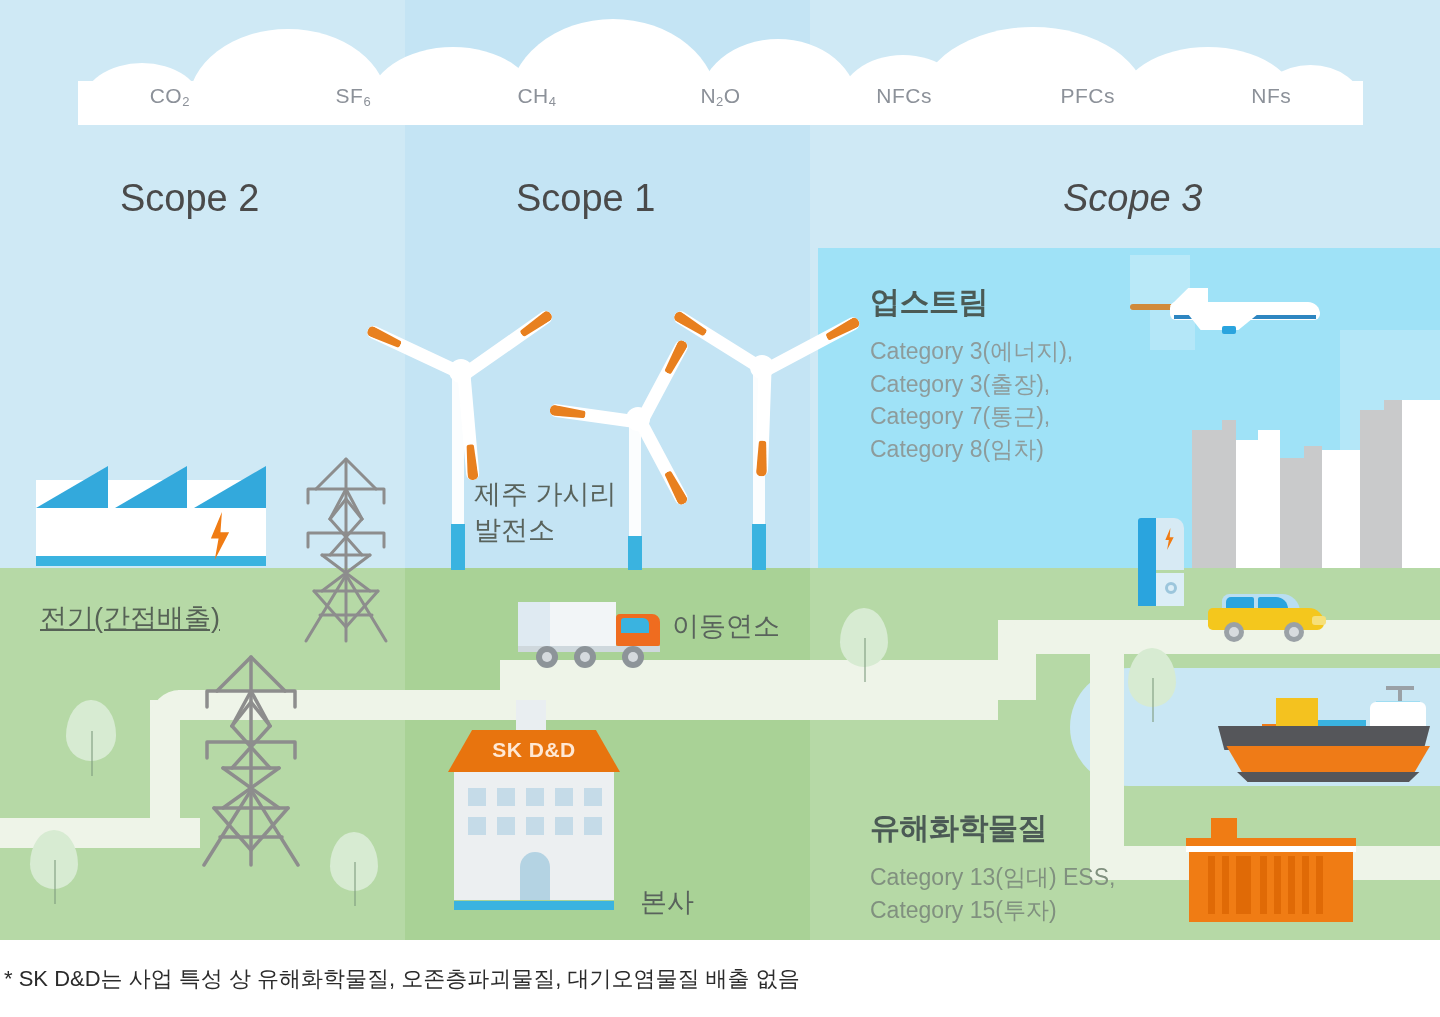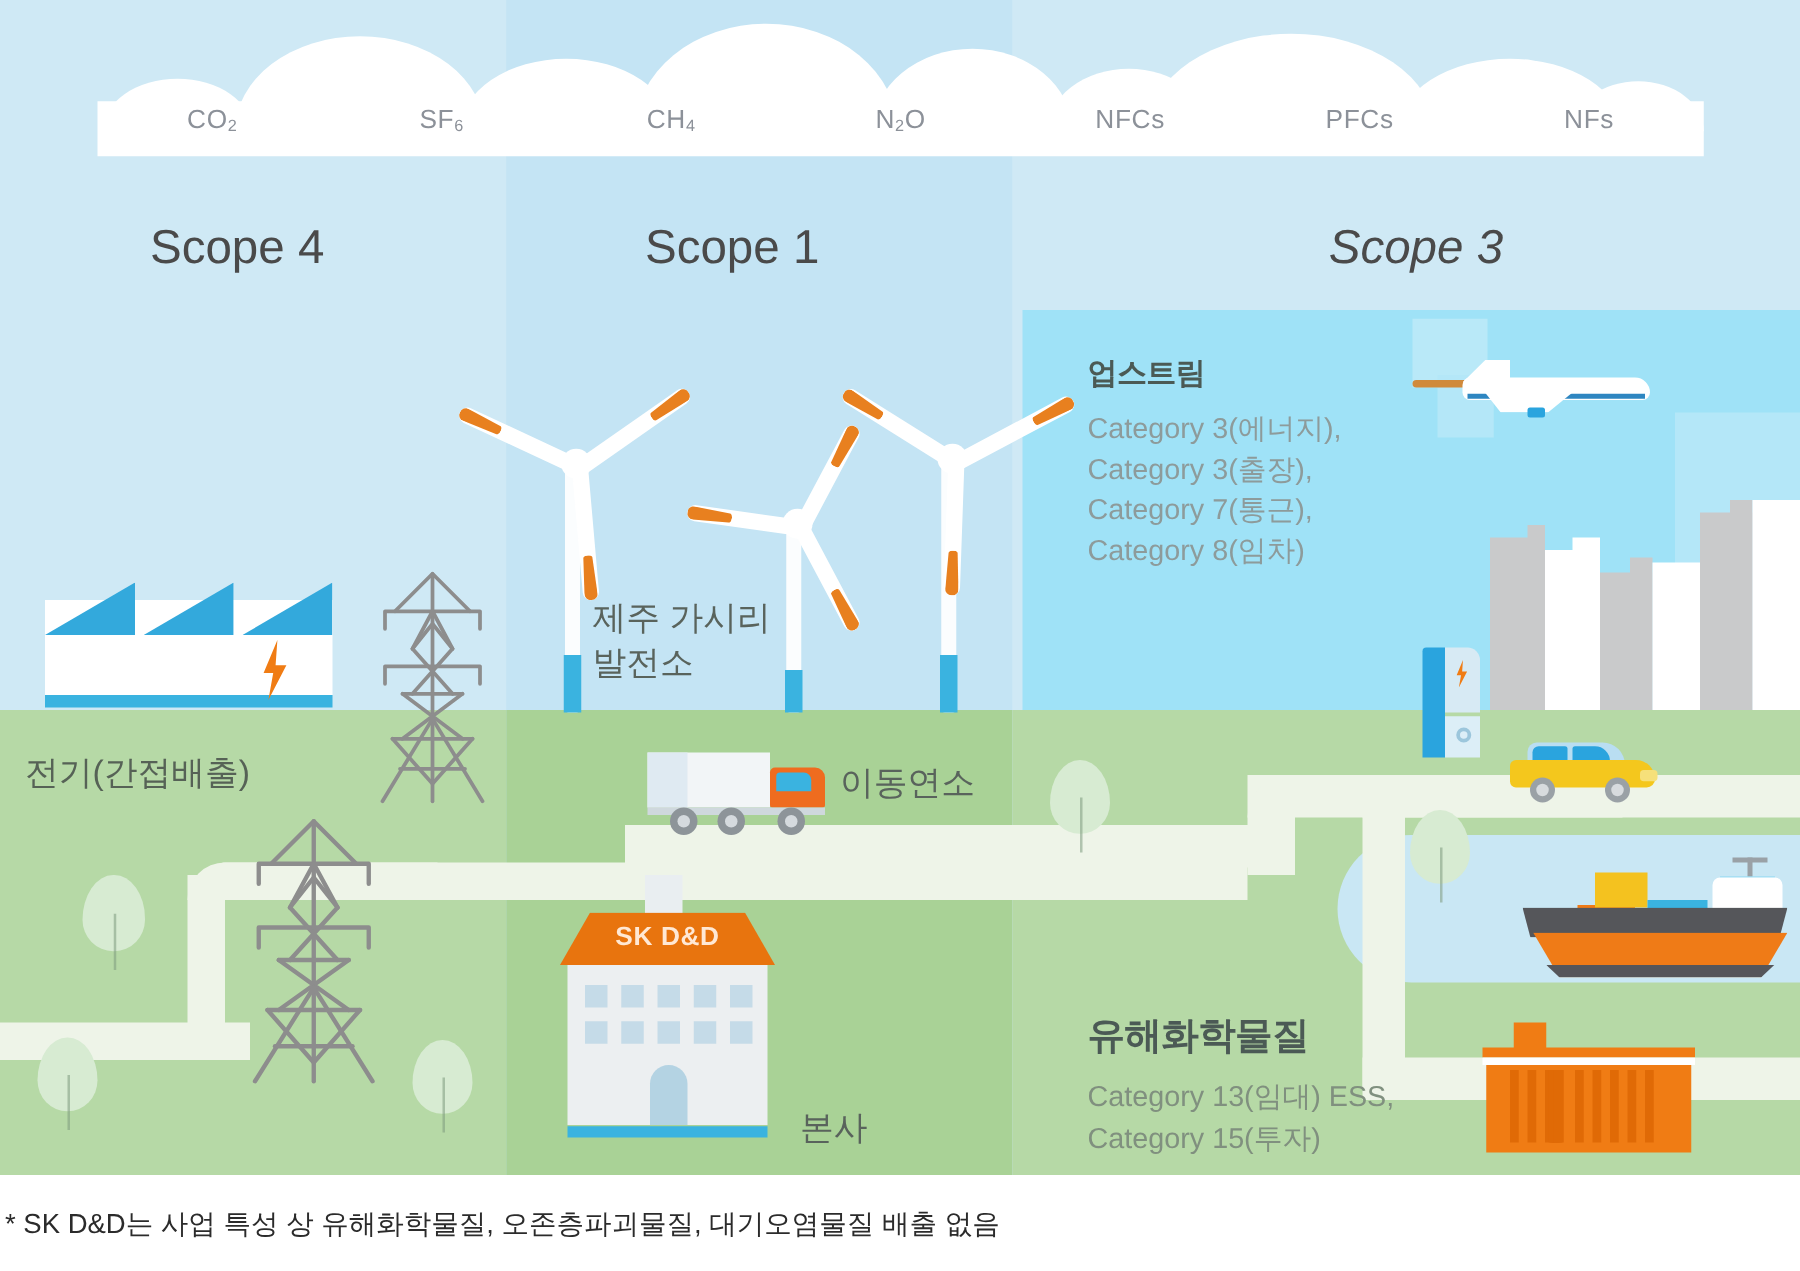--- a/index.html
+++ b/index.html
@@ -150,27 +150,27 @@
   .plane .wing { position:absolute; left:58px; top:26px; width:70px; height:16px; background:#ffffff;
                  clip-path:polygon(0 0,100% 0,72% 100%,18% 100%); }
   .plane .trail { position:absolute; left:0; top:16px; width:60px; height:6px; background:#d08a3b; border-radius:3px; }
   .plane .eng { position:absolute; left:92px; top:38px; width:14px; height:8px; background:#2aa4de; border-radius:2px; }
 
   
   .bldg { position:absolute; bottom:0; }
 
   
   .lbl { position:absolute; color:#5f6a63; }
-  .lbl-elec { left:20px; top:600px; font-size:27px; color:#566256; }
+  .lbl-elec { left:40px; top:600px; font-size:27px; color:#566256;text-decoration:underline; }
   .lbl-jeju { left:474px; top:476px; font-size:27px; line-height:1.34; color:#59635c; }
   .lbl-mobile { left:672px; top:608px; font-size:27px; color:#59635c; }
   .lbl-hq { left:640px; top:884px; font-size:27px; color:#59635c; }
 
   .up { position:absolute; left:870px; top:282px; }
-  .up .h { font-size:24px; font-weight:700; color:#4b5a55; letter-spacing:-.5px; }
+  .up .h { font-size:30px; font-weight:700; color:#4b5a55; letter-spacing:-.5px; }
   .up .c { margin-top:12px; font-size:23px; line-height:1.42; color:#8d9b9b; }
   .down { position:absolute; left:870px; top:808px; }
   .down .h { font-size:30px; font-weight:700; color:#4b5a55; letter-spacing:-.5px; }
   .down .c { margin-top:12px; font-size:23px; line-height:1.42; color:#80907f; }
 
   
   .footnote { position:absolute; left:0; top:940px; width:1440px; height:77px; background:#ffffff;
               display:flex; align-items:center; }
   .footnote span { font-size:22px; color:#2b2b2b; padding-left:4px; }
 </style>
@@ -468,21 +468,21 @@
   <div class="gaslabels">
     <div class="gas">CO<sub>2</sub></div>
     <div class="gas">SF<sub>6</sub></div>
     <div class="gas">CH<sub>4</sub></div>
     <div class="gas">N<sub>2</sub>O</div>
     <div class="gas">NFCs</div>
     <div class="gas">PFCs</div>
     <div class="gas">NFs</div>
   </div>
 
-  <div class="scopetitle s2">Scope 4</div>
+  <div class="scopetitle s2">Scope 2</div>
   <div class="scopetitle s1">Scope 1</div>
   <div class="scopetitle s3">Scope 3</div>
 
   <div class="lbl lbl-elec">전기(간접배출)</div>
   <div class="lbl lbl-jeju">
     <div>제주 가시리</div>
     <div>발전소</div>
   </div>
   <div class="lbl lbl-mobile">이동연소</div>
   <div class="lbl lbl-hq">본사</div>

